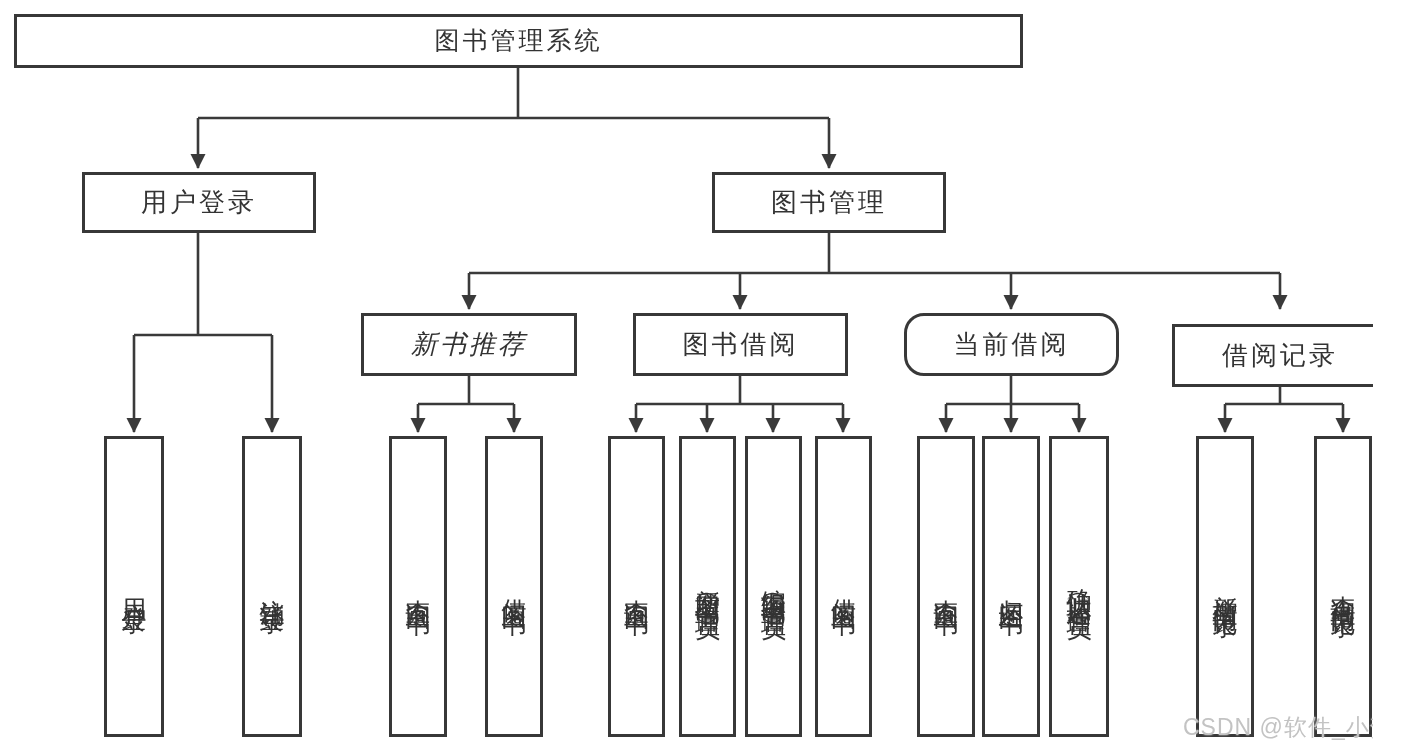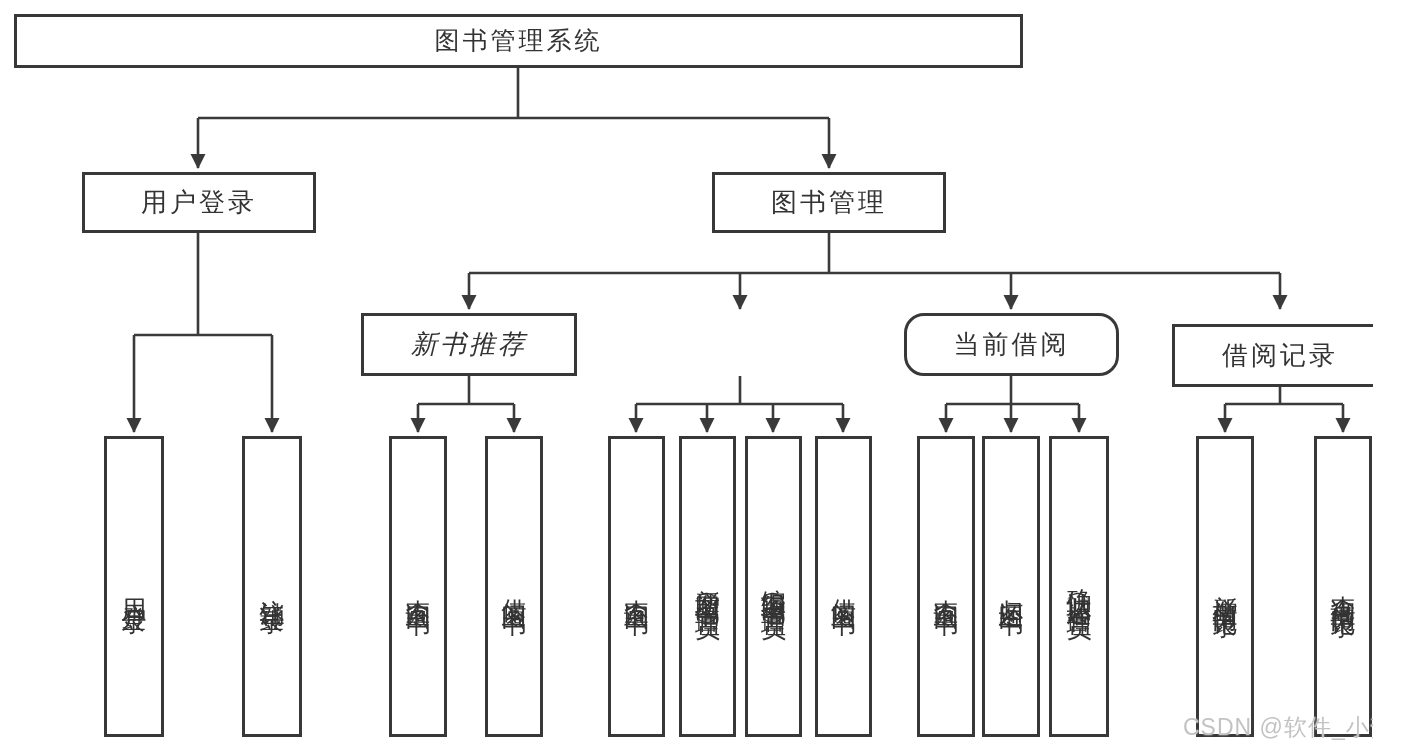--- a/index.html
+++ b/index.html
@@ -92,20 +92,21 @@
       <path d="M1343,404 V432" marker-end="url(#arrow)"></path>
     </g>
   </svg>
 
   <div class="node h-node root-node" style="left:14px;top:14px;width:1009px;height:54px;">图书管理系统</div>
 
   <div class="node h-node" style="left:82px;top:172px;width:234px;height:61px;">用户登录</div>
   <div class="node h-node" style="left:712px;top:172px;width:234px;height:61px;">图书管理</div>
 
   <div class="node h-node" style="left:361px;top:313px;width:216px;height:63px;font-style:italic;">新书推荐</div>
+  <div class="node h-node" style="left:633px;top:313px;width:215px;height:63px;">图书借阅</div>
   <div class="node h-node" style="left:904px;top:313px;width:215px;height:63px;border-radius:20px;">当前借阅</div>
   <div class="node h-node" style="left:1172px;top:324px;width:216px;height:63px;">借阅记录</div>
 
   <div class="node v-node" style="left:104px;top:436px;width:60px;height:301px;">用户登录</div>
   <div class="node v-node" style="left:242px;top:436px;width:60px;height:301px;">注销登录</div>
 
   <div class="node v-node" style="left:389px;top:436px;width:58px;height:301px;">查询图书</div>
   <div class="node v-node" style="left:485px;top:436px;width:58px;height:301px;">借阅图书</div>
 
   <div class="node v-node" style="left:608px;top:436px;width:57px;height:301px;">查询图书</div>

